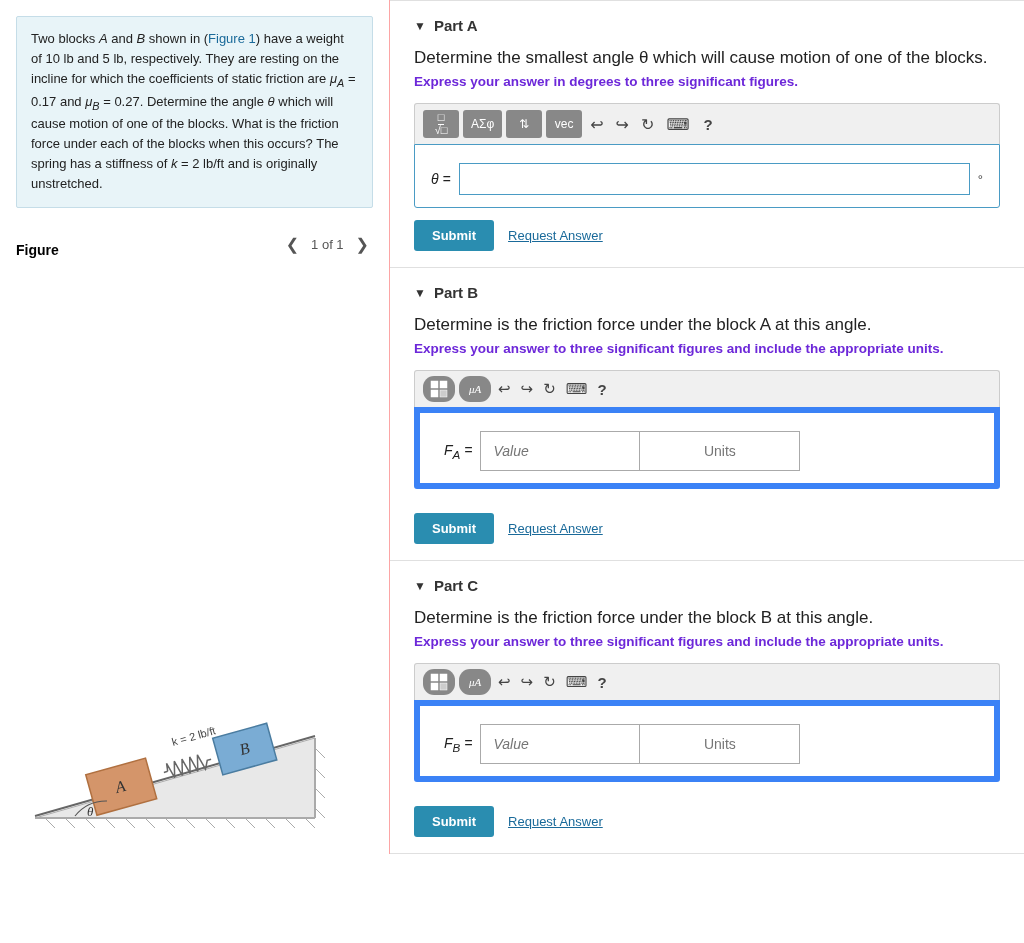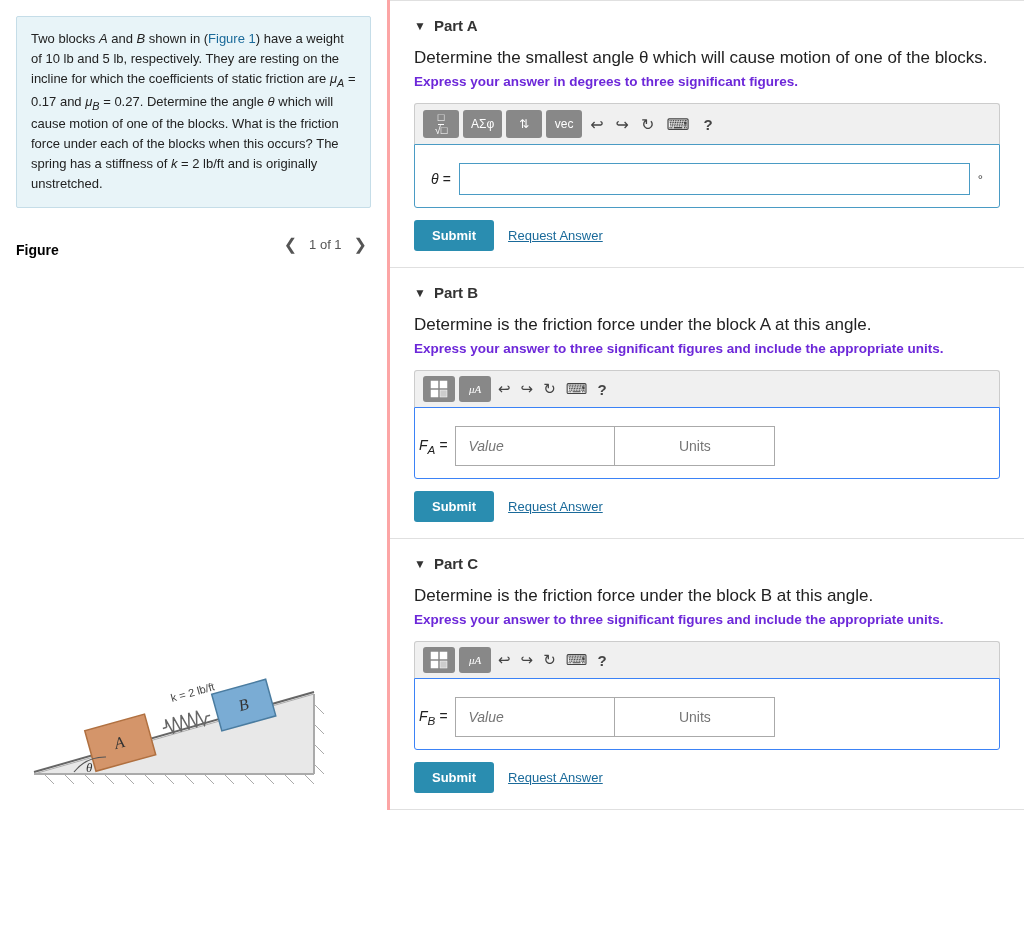--- a/index.html
+++ b/index.html
@@ -3,21 +3,21 @@
   <meta charset="utf-8">
   <style>
     * { box-sizing: border-box; margin: 0; padding: 0; }
     body { font-family: Arial, sans-serif; font-size: 14px; background: #fff; display: flex; }
 
     
     .left-panel {
       width: 390px;
       min-width: 390px;
       padding: 16px;
-      border-right: 3px solid #fca5a5;
+      border-right: 1px solid #fca5a5;
       display: flex;
       flex-direction: column;
     }
     .problem-text {
       background: #e8f4f8;
       border: 1px solid #c5dde8;
       padding: 12px 14px;
       font-size: 13px;
       line-height: 1.55;
       color: #222;
@@ -167,24 +167,24 @@
       padding: 4px 8px;
       font-size: 14px;
     }
     .unit-label {
       font-size: 13px;
       color: #444;
     }
 
     
     .input-area-bc {
-      border: 1px solid #3b82f6;
-      padding: 12px 4px;
+      border: 6px solid #3b82f6;
+      padding: 12px 24px;
       border-radius: 0 0 3px 3px;
-      margin-bottom: 12px;
+      margin-bottom: 24px;
     }
     .value-units-row {
       display: flex;
       align-items: center;
       gap: 0;
       margin-top: 6px;
     }
     .fa-label {
       font-style: italic;
       font-size: 14px;
@@ -222,21 +222,21 @@
       gap: 4px;
       background: #f0f0f0;
       border: 1px solid #ccc;
       border-bottom: none;
       padding: 5px 8px;
       border-radius: 3px 3px 0 0;
     }
     .toolbar-bc-btn {
       background: #888;
       border: none;
-      border-radius: 3px;
+      border-radius: 11px;
       color: #fff;
       font-size: 11px;
       padding: 3px 6px;
       cursor: pointer;
       display: flex;
       align-items: center;
       justify-content: center;
       min-width: 32px;
       height: 26px;
     }

